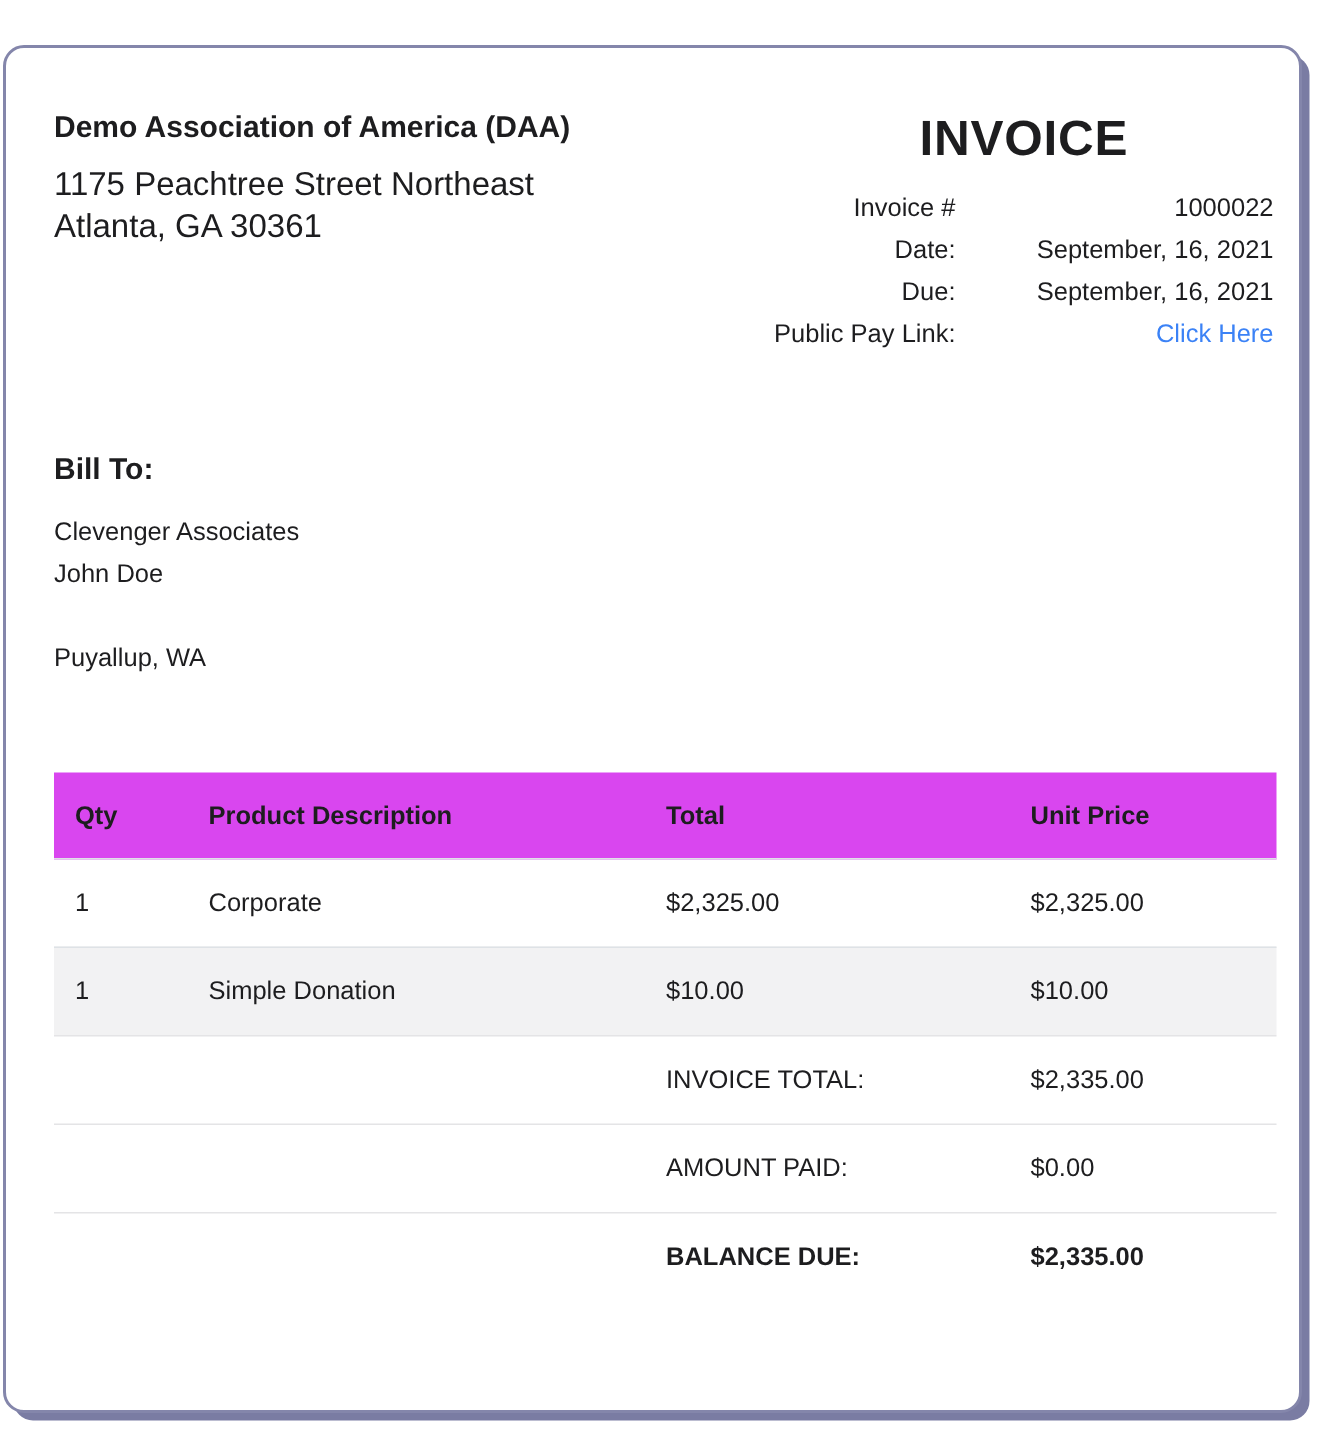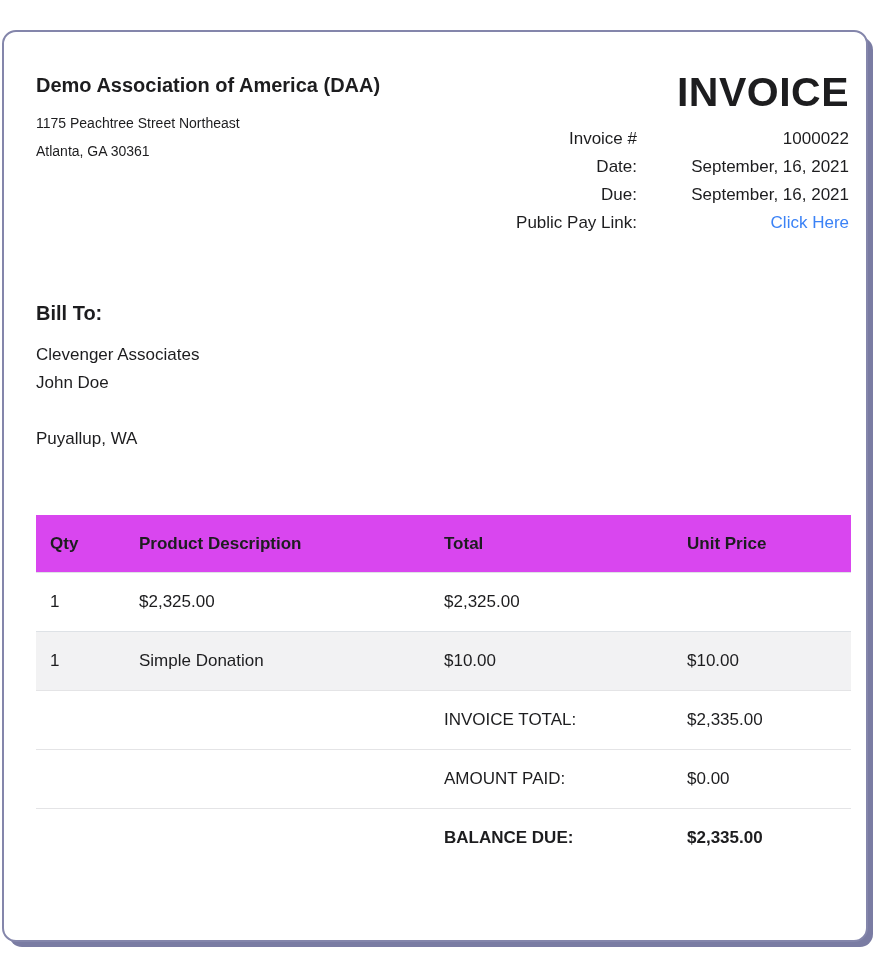--- a/index.html
+++ b/index.html
@@ -32,30 +32,31 @@
     align-items: flex-start;
     gap: 28px;
   }
   .company-name {
     font-size: 20px;
     font-weight: 700;
     line-height: 24px;
     margin: 0 0 12px 0;
   }
   .company-address {
-    font-size: 14px;
+    font-size: 22px;
     line-height: 28px;
   }
   .invoice-block { text-align: right; }
   .invoice-title {
-    font-size: 41px;
+    font-size: 33px;
     font-weight: 600;
     line-height: 38px;
     margin: 0 0 14px 0;
     letter-spacing: 0.5px;
+    text-align: center;
   }
   .meta-row {
     display: flex;
     justify-content: flex-end;
     font-size: 17px;
     line-height: 28px;
   }
   .meta-label { text-align: right; }
   .meta-value { width: 212px; text-align: right; }
   a.pay-link { color: #3b82f6; text-decoration: none; cursor: pointer; }
@@ -148,20 +149,21 @@
     <div class="items-table">
       <div class="tr thead">
         <div>Qty</div>
         <div>Product Description</div>
         <div>Total</div>
         <div>Unit Price</div>
       </div>
 
       <div class="tr body-row">
         <div>1</div>
+        <div>Corporate</div>
         <div>$2,325.00</div>
         <div>$2,325.00</div>
       </div>
 
       <div class="tr body-row striped">
         <div>1</div>
         <div>Simple Donation</div>
         <div>$10.00</div>
         <div>$10.00</div>
       </div>

